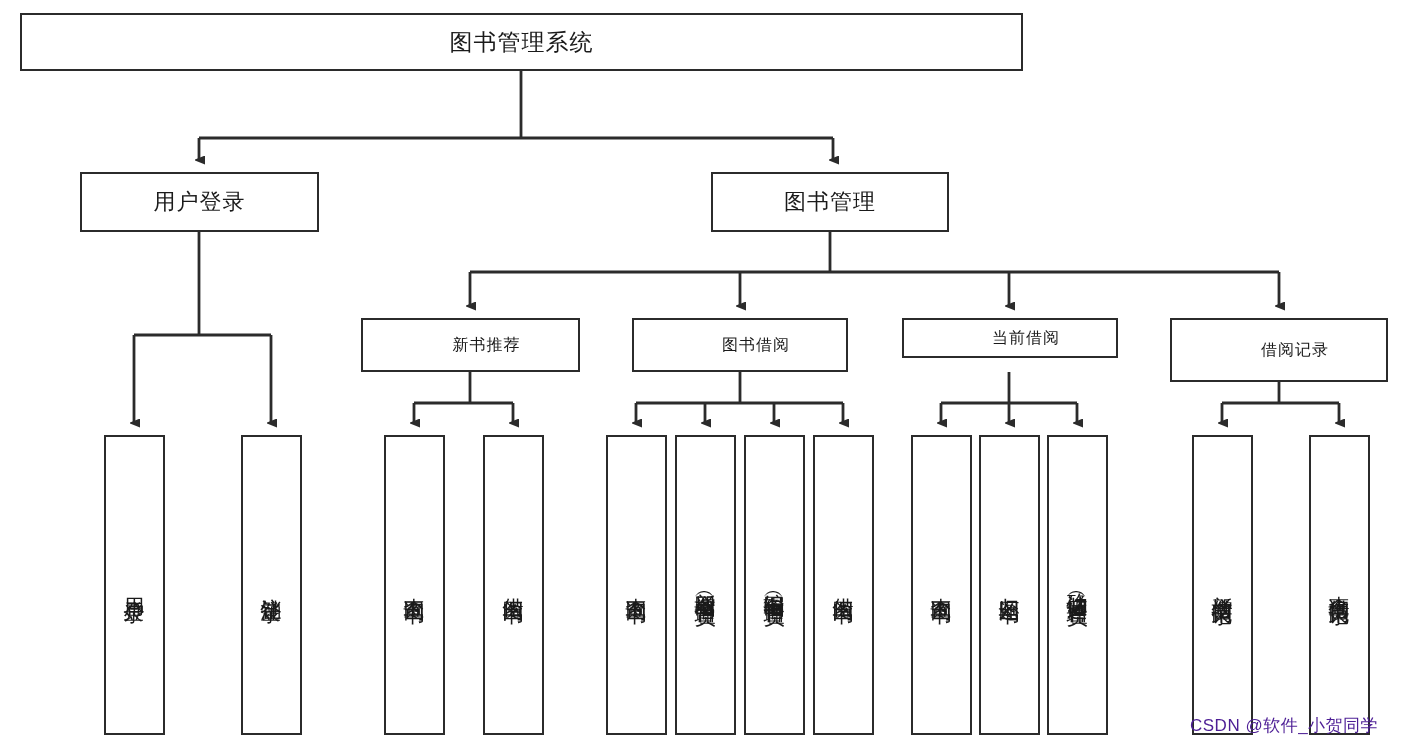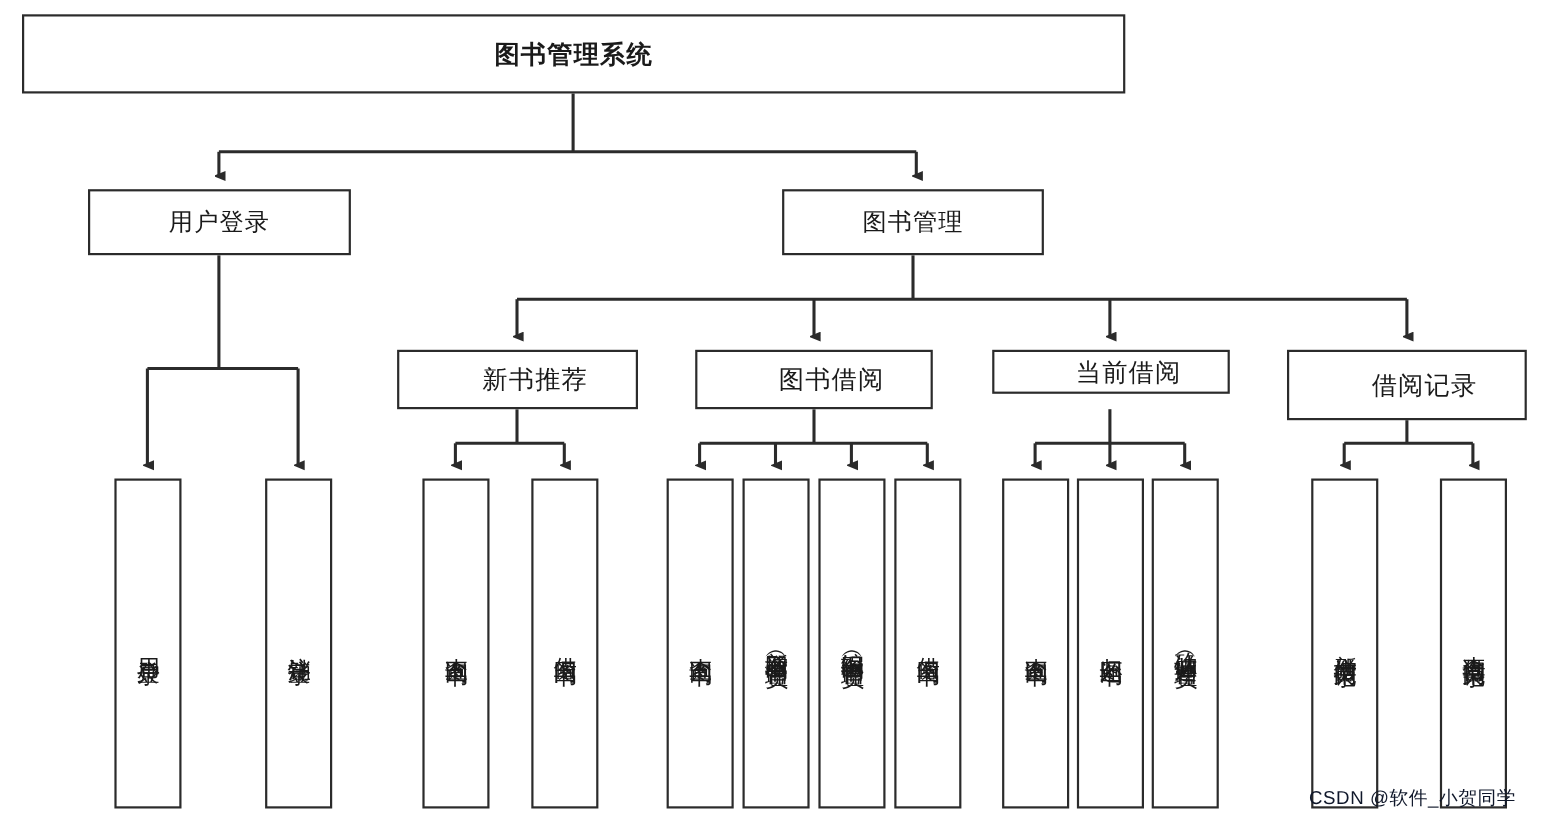--- a/index.html
+++ b/index.html
@@ -35,21 +35,21 @@
     justify-content: center;
     color: #1a1a1a;
   }
   .node.root {
     font-size: 23px;
   }
   .node.lvl1 {
     font-size: 22px;
   }
   .node.lvl2 {
-    font-size: 23px;
+    font-size: 16px;
     padding-left: 32px;
   }
   .node.leaf {
     font-size: 21px;
     align-items: center;
     justify-content: center;
     padding: 4px 0;
   }
   .node.leaf .vlabel {
     writing-mode: vertical-rl;
@@ -61,21 +61,21 @@
   }
   .node .hlabel {
     white-space: nowrap;
     letter-spacing: 1px;
   }
   #watermark {
     position: absolute;
     left: 1190px;
     top: 714px;
     font-size: 17px;
-    color: #0f172a;
+    color: #4c1d95;
     white-space: nowrap;
     letter-spacing: 0.5px;
   }
 </style>
 </head>
 <body>
 
 <div id="canvas">
 
   <svg id="connectors" viewBox="0 0 1405 747" width="1405" height="747">
@@ -121,21 +121,21 @@
       <path d="M1009,403 L1009,423" marker-end="url(#arrow)"></path>
       <path d="M1077,403 L1077,423" marker-end="url(#arrow)"></path>
 
       <path d="M1279,372 L1279,403"></path>
       <path d="M1222,403 L1339,403"></path>
       <path d="M1222,403 L1222,423" marker-end="url(#arrow)"></path>
       <path d="M1339,403 L1339,423" marker-end="url(#arrow)"></path>
     </g>
   </svg>
 
-  <div class="node root" style="left:20px; top:13px; width:1003px; height:72px;font-weight:bold;">
+  <div class="node root" style="left:20px; top:13px; width:1003px; height:58px;">
     <span class="hlabel">图书管理系统</span>
   </div>
 
   <div class="node lvl1" style="left:80px; top:172px; width:239px; height:60px;">
     <span class="hlabel">用户登录</span>
   </div>
   <div class="node lvl1" style="left:711px; top:172px; width:238px; height:60px;">
     <span class="hlabel">图书管理</span>
   </div>
 

